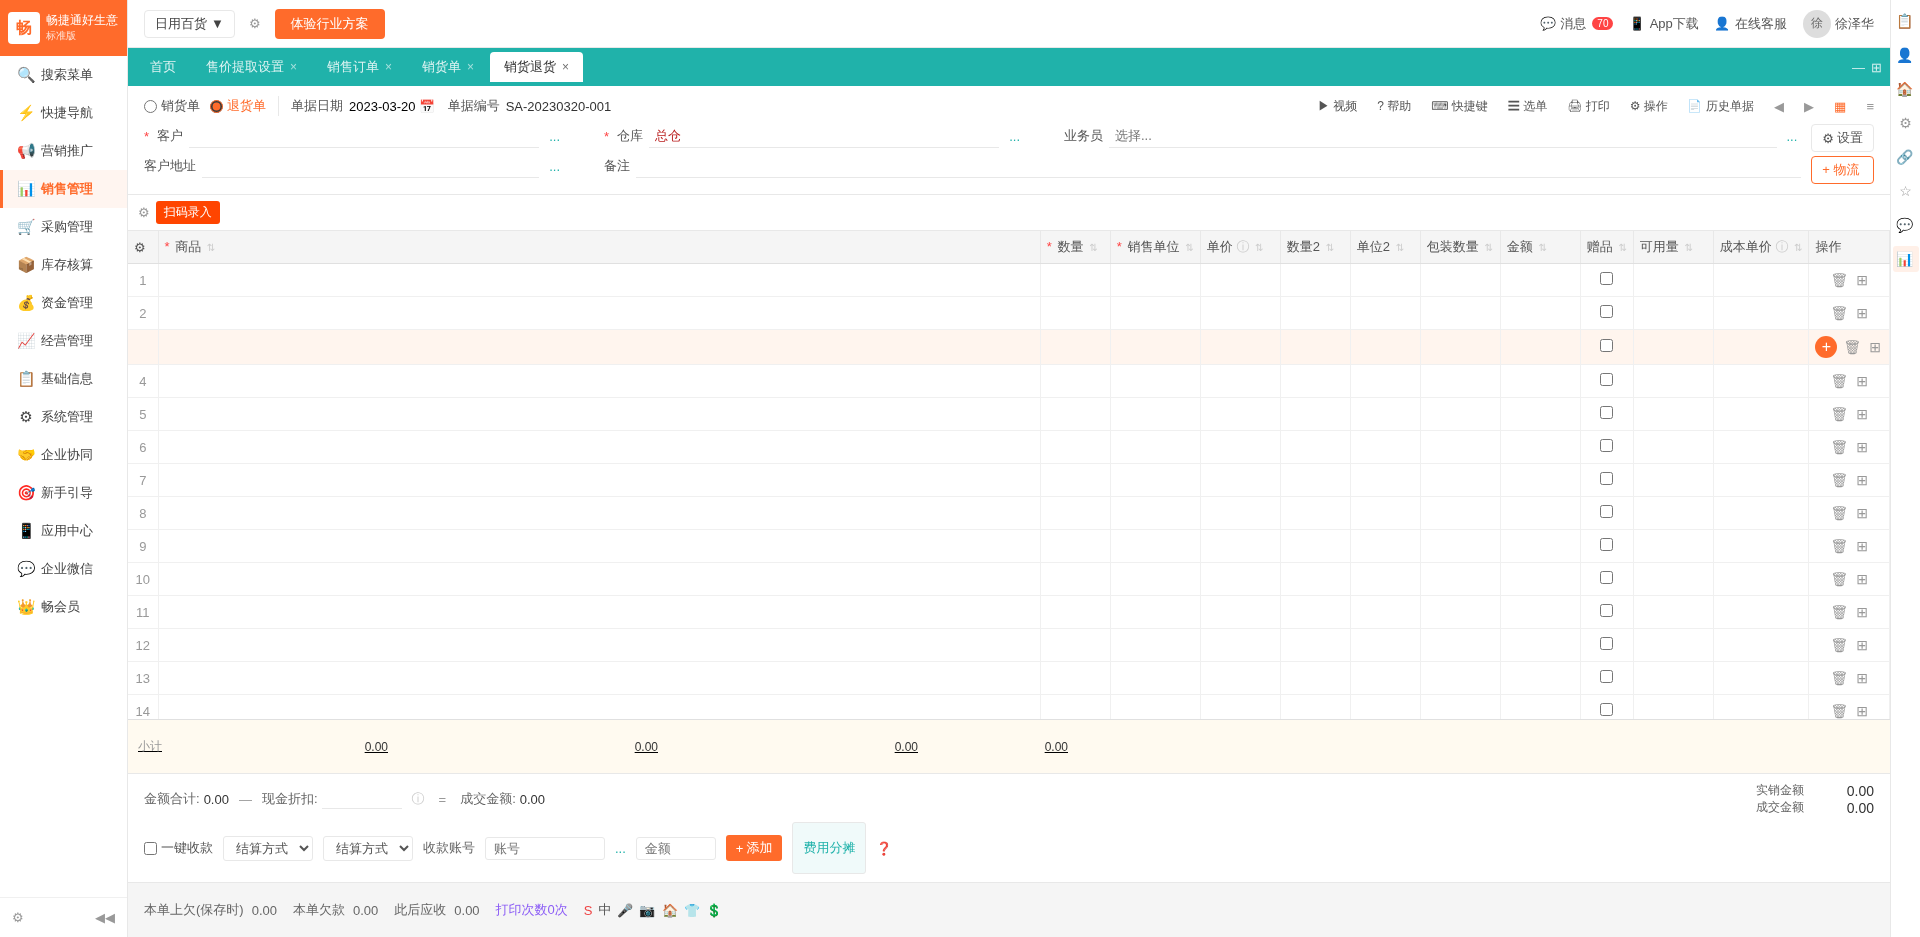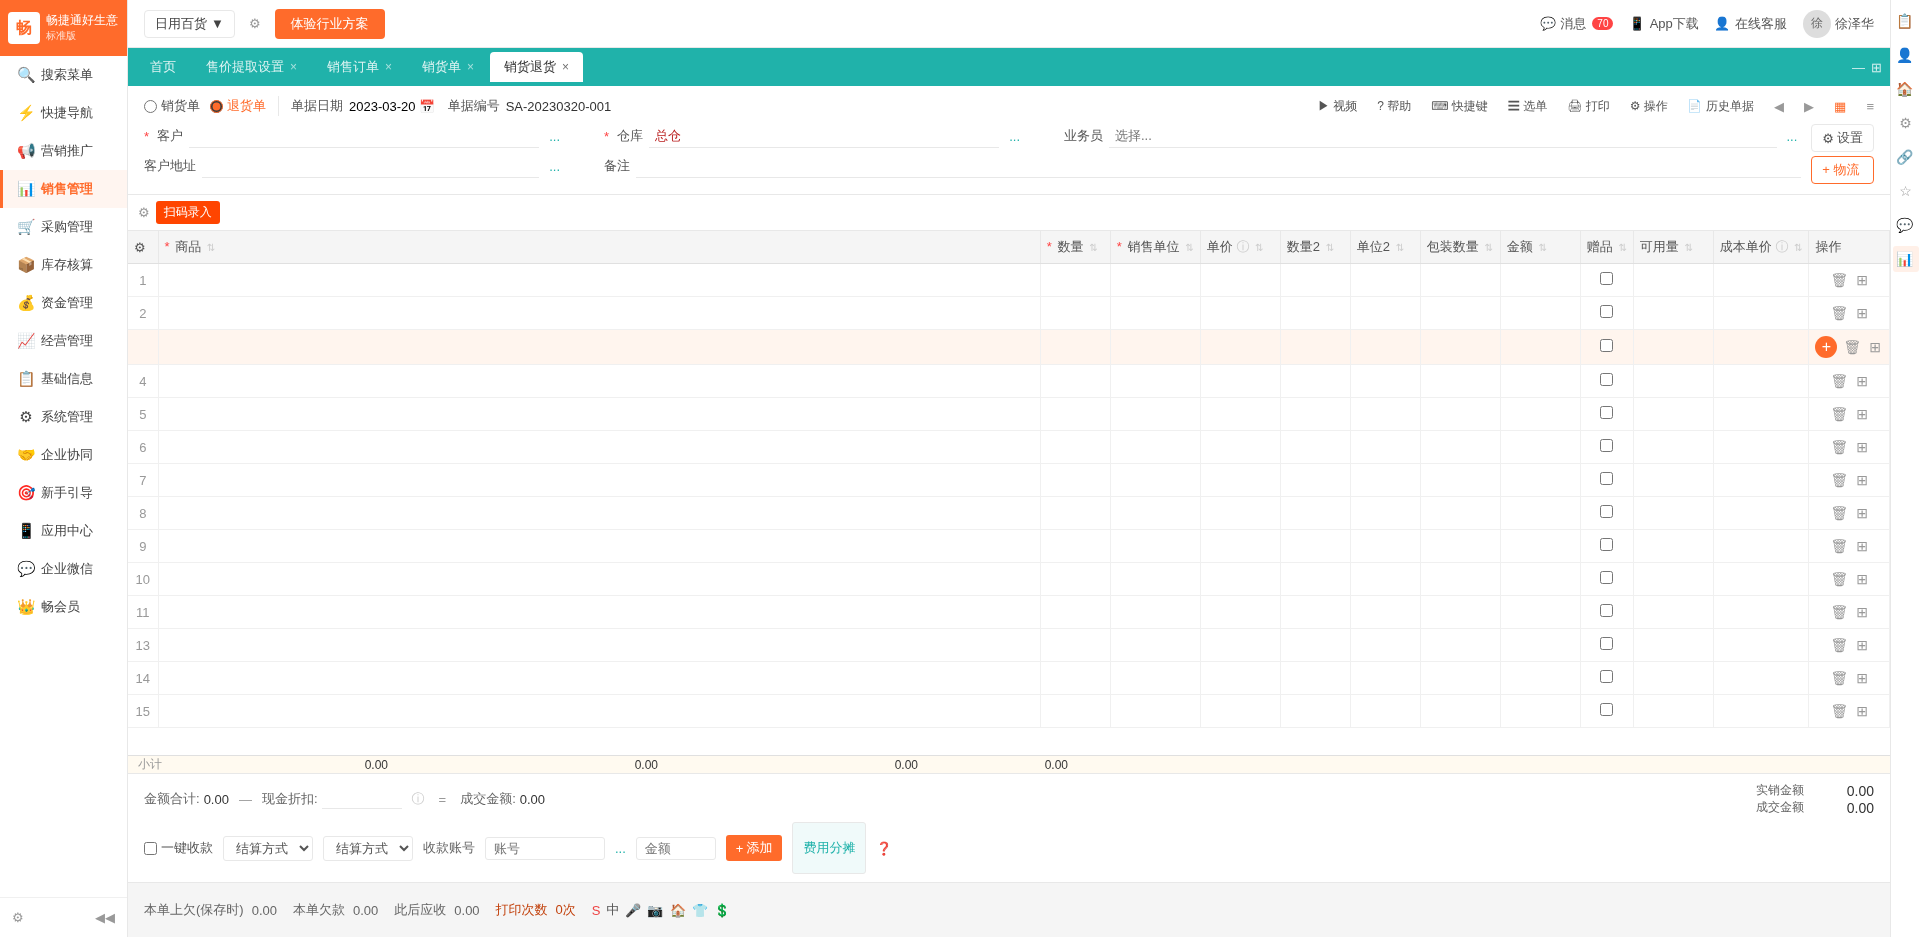--- a/index.html
+++ b/index.html
@@ -79,21 +79,21 @@
     th { padding: 7px 6px; text-align: left; color: #555; font-weight: 500; border-bottom: 1px solid #e0e0e0; border-right: 1px solid #e8e8e8; white-space: nowrap; position: relative; }
     th .sort-icon { color: #ccc; margin-left: 2px; cursor: pointer; font-size: 10px; }
     td { padding: 6px 6px; border-bottom: 1px solid #f0f0f0; border-right: 1px solid #f0f0f0; color: #333; text-align: center; vertical-align: middle; }
     td.row-num { color: #999; text-align: center; width: 30px; }
     tr.highlighted { background: #fff5ee !important; }
     tr.highlighted td { background: #fff5ee; }
     .checkbox-cell { width: 30px; }
     .row-action { display: flex; align-items: center; justify-content: center; gap: 4px; }
     .row-action-btn { cursor: pointer; color: #999; font-size: 14px; padding: 2px; }
     .add-row-btn { width: 22px; height: 22px; background: #ff6b2b; color: #fff; border: none; border-radius: 50%; cursor: pointer; font-size: 16px; display: flex; align-items: center; justify-content: center; }
-    .table-footer { background: #fffaf0; border-top: 1px solid #e0e0e0; padding: 0 10px; display: flex; align-items: center; gap: 10px; flex-shrink: 0; }
+    .table-footer { background: #fffaf0; border-top: 1px solid #e0e0e0; padding: 18px 10px; display: flex; align-items: center; gap: 10px; flex-shrink: 0; text-decoration: underline; }
     .footer-spacer { flex: 1; }
 
     
     .bottom-bar { background: #fff; padding: 8px 16px; border-top: 1px solid #e8e8e8; flex-shrink: 0; }
     .bottom-row1 { display: flex; align-items: center; gap: 10px; margin-bottom: 6px; }
     .summary-item { display: flex; align-items: center; gap: 4px; }
     .summary-label { color: #666; }
     .summary-val { color: #333; font-weight: 500; }
     .summary-dash { color: #999; }
     .bottom-row2 { display: flex; align-items: center; gap: 10px; }
@@ -106,21 +106,21 @@
     .bottom-question { color: #ccc; cursor: pointer; }
     .bottom-stats-right { margin-left: auto; text-align: right; }
     .stat-row { display: flex; align-items: center; gap: 10px; justify-content: flex-end; }
     .stat-label { color: #666; font-size: 12px; }
     .stat-val { color: #333; font-size: 14px; font-weight: 500; min-width: 60px; text-align: right; }
 
     
     .footer-action-bar { background: #f5f5f5; padding: 18px 16px; border-top: 1px solid #e8e8e8; display: flex; align-items: center; justify-content: space-between; flex-shrink: 0; }
     .footer-action-left { display: flex; align-items: center; gap: 16px; color: #666; font-size: 12px; }
     .footer-action-right { display: flex; align-items: center; gap: 10px; }
-    .print-info { display: flex; align-items: center; gap: 8px; color: #c2410c; font-size: 12px; }
+    .print-info { display: flex; align-items: center; color: #8b5cf6; font-size: 12px; }
     .save-draft-btn { border: 1px solid #e8e8e8; border-radius: 4px; padding: 7px 20px; cursor: pointer; background: #fff; color: #555; display: flex; align-items: center; gap: 4px; }
     .save-new-btn { background: #ff6b2b; color: #fff; border: none; border-radius: 4px; padding: 7px 20px; cursor: pointer; font-size: 13px; display: flex; align-items: center; gap: 4px; }
 
     
     .right-sidebar { width: 30px; background: #fff; display: flex; flex-direction: column; align-items: center; padding: 8px 0; gap: 8px; border-left: 1px solid #e8e8e8; flex-shrink: 0; }
     .right-sidebar-icon { width: 26px; height: 26px; display: flex; align-items: center; justify-content: center; cursor: pointer; color: #999; font-size: 14px; border-radius: 3px; }
     .right-sidebar-icon.active { color: #ff6b2b; background: #fff0e8; }
   </style>
 </head>
 <body>
@@ -689,20 +689,45 @@
       <td></td>
       <td>
         <div class="row-action">
 
           <span class="row-action-btn">🗑</span>
           <span class="row-action-btn">⊞</span>
         </div>
       </td>
     </tr>
               <tr>
+      <td class="row-num">12</td>
+      <td style="min-width:120px;">
+        
+      </td>
+      <td></td>
+      <td></td>
+      <td></td>
+      <td></td>
+      <td></td>
+      <td></td>
+      <td></td>
+      <td class="checkbox-cell">
+        <input type="checkbox" style="">
+      </td>
+      <td></td>
+      <td></td>
+      <td>
+        <div class="row-action">
+
+          <span class="row-action-btn">🗑</span>
+          <span class="row-action-btn">⊞</span>
+        </div>
+      </td>
+    </tr>
+              <tr>
       <td class="row-num">13</td>
       <td style="min-width:120px;">
         
       </td>
       <td></td>
       <td></td>
       <td></td>
       <td></td>
       <td></td>
       <td></td>

